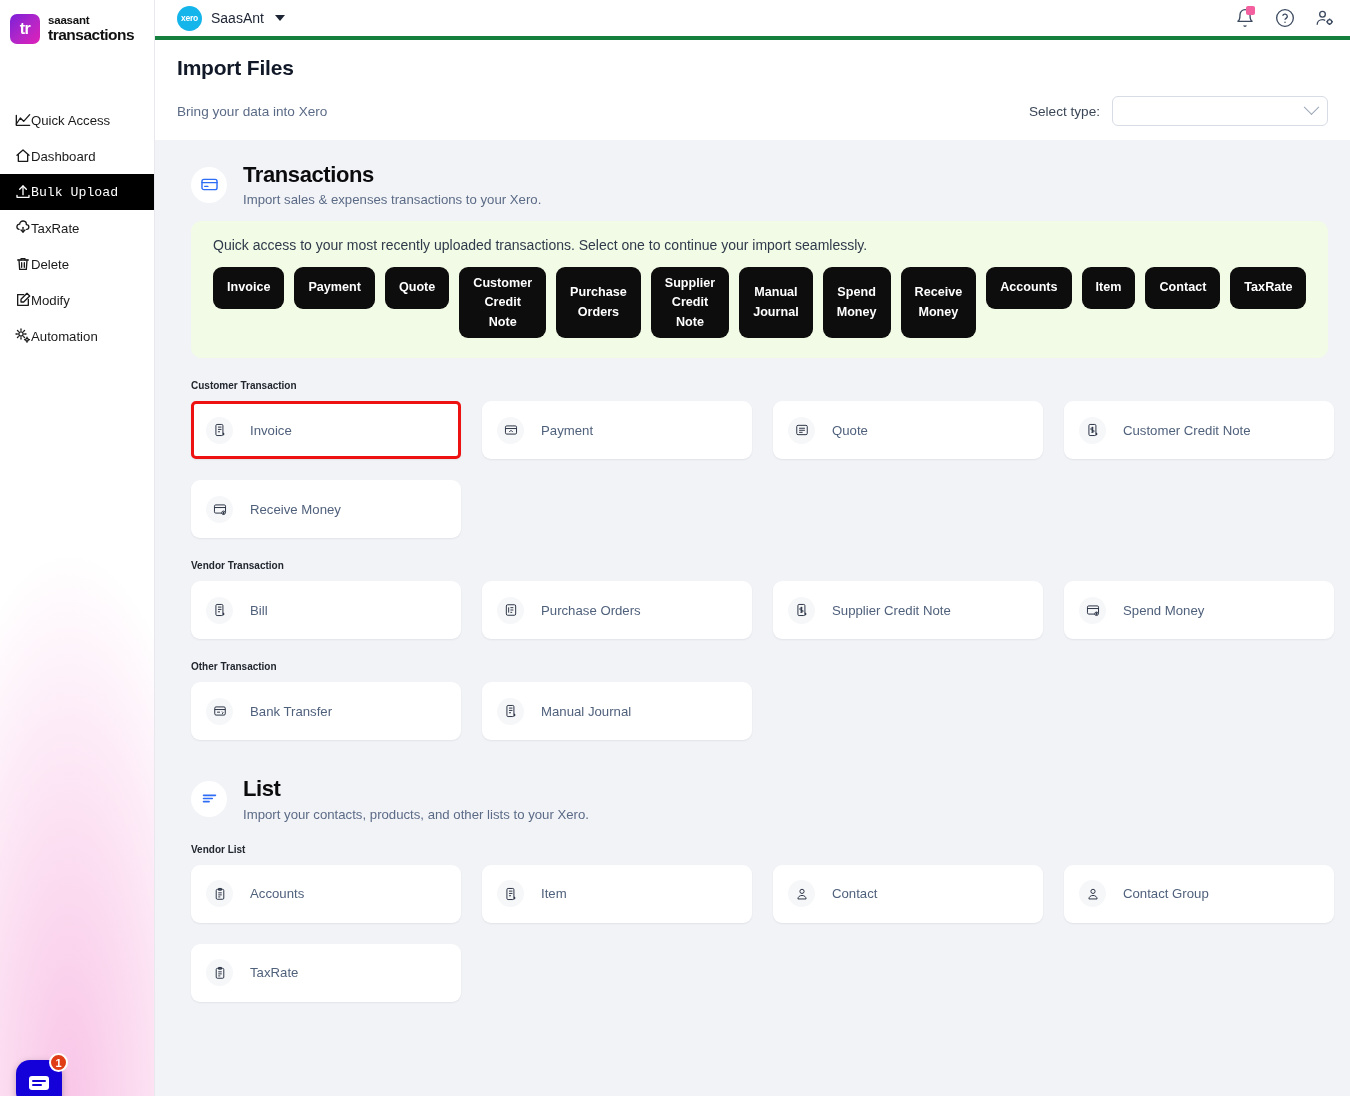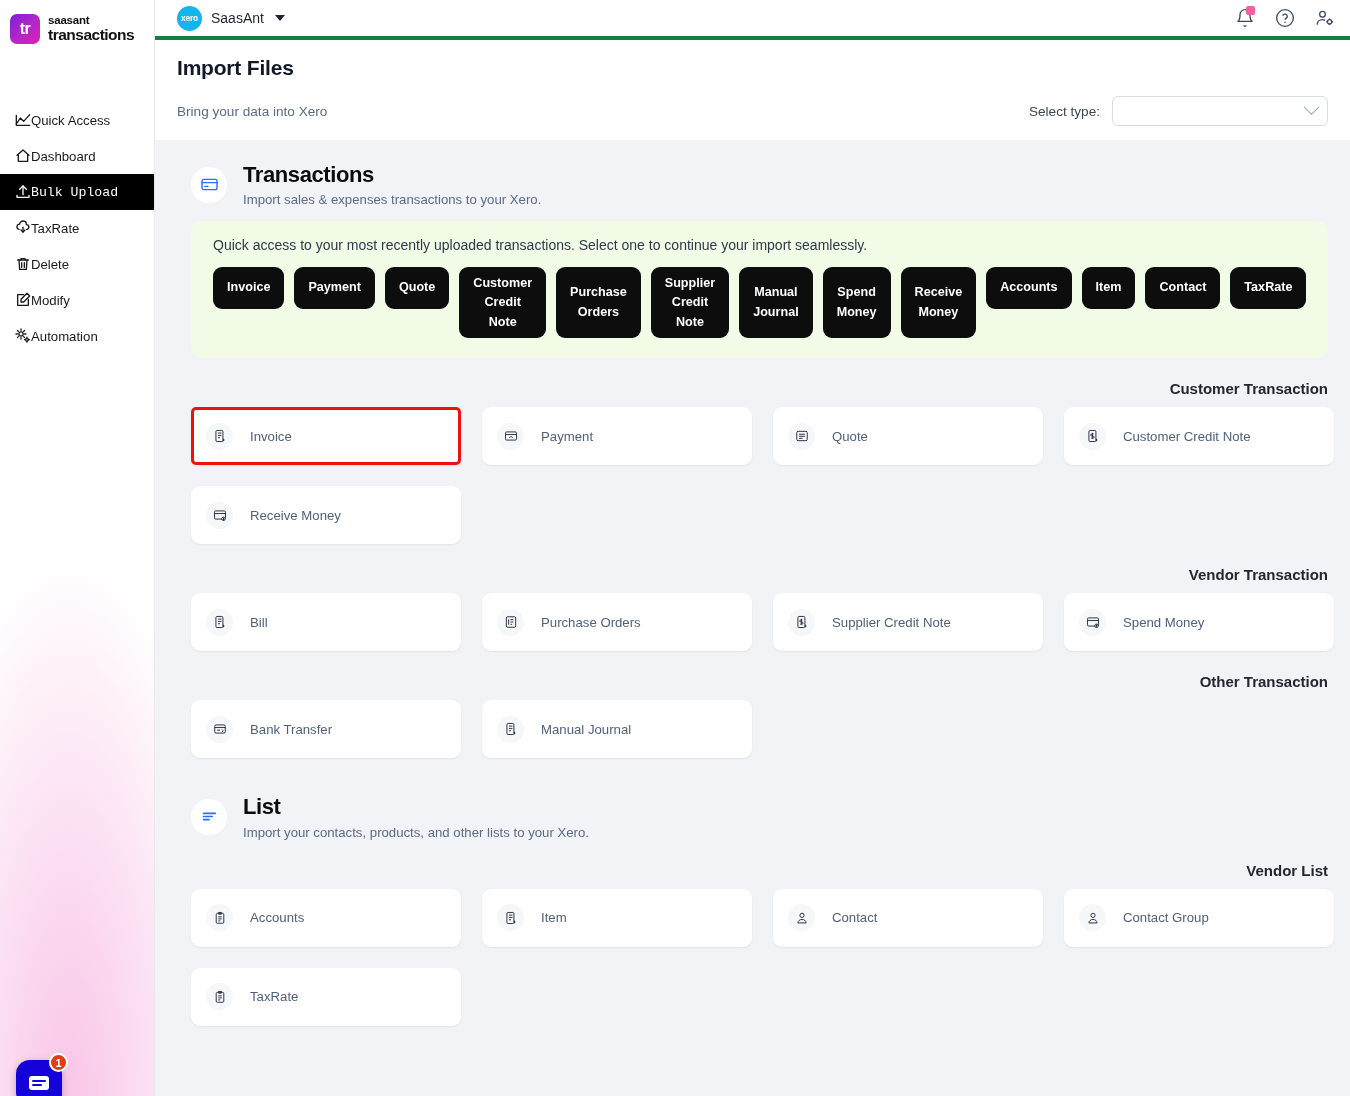--- a/index.html
+++ b/index.html
@@ -135,21 +135,21 @@
     background: #0d0d0d; color: #fff; border-radius: 9px;
     font-size: 12.6px; font-weight: 700; text-align: center;
     padding: 11px 14px; min-height: 38px; cursor: pointer;
     display: flex; align-items: center; justify-content: center;
     line-height: 1.55; white-space: normal;
   }
   .chip.w1 { width: 74px; }
   .chip.w2 { width: 88px; }
   .chip.tall { height: 71px; align-items: center; }
 
-  .grp-title { font-size: 15px; font-weight: 700; color: #22272f; margin: 22px 0 10px 0; text-align: right; }
+  .grp-title { font-size: 10px; font-weight: 700; color: #22272f; margin: 22px 0 10px 0; }
   .cards { display: grid; grid-template-columns: repeat(4, 270px); gap: 21px; }
   .card {
     background: #fff; border-radius: 9px; height: 58px;
     display: flex; align-items: center; gap: 17px; padding: 0 20px 0 15px;
     box-shadow: 0 1px 2px rgba(20,25,40,.07); cursor: pointer;
   }
   .card.sel { border: 3px solid #ee1111; border-radius: 5px; padding-left: 12px; }
   .card-ic {
     width: 27px; height: 27px; border-radius: 50%; background: #f6f7f9;
     display: flex; align-items: center; justify-content: center; flex: 0 0 27px;

